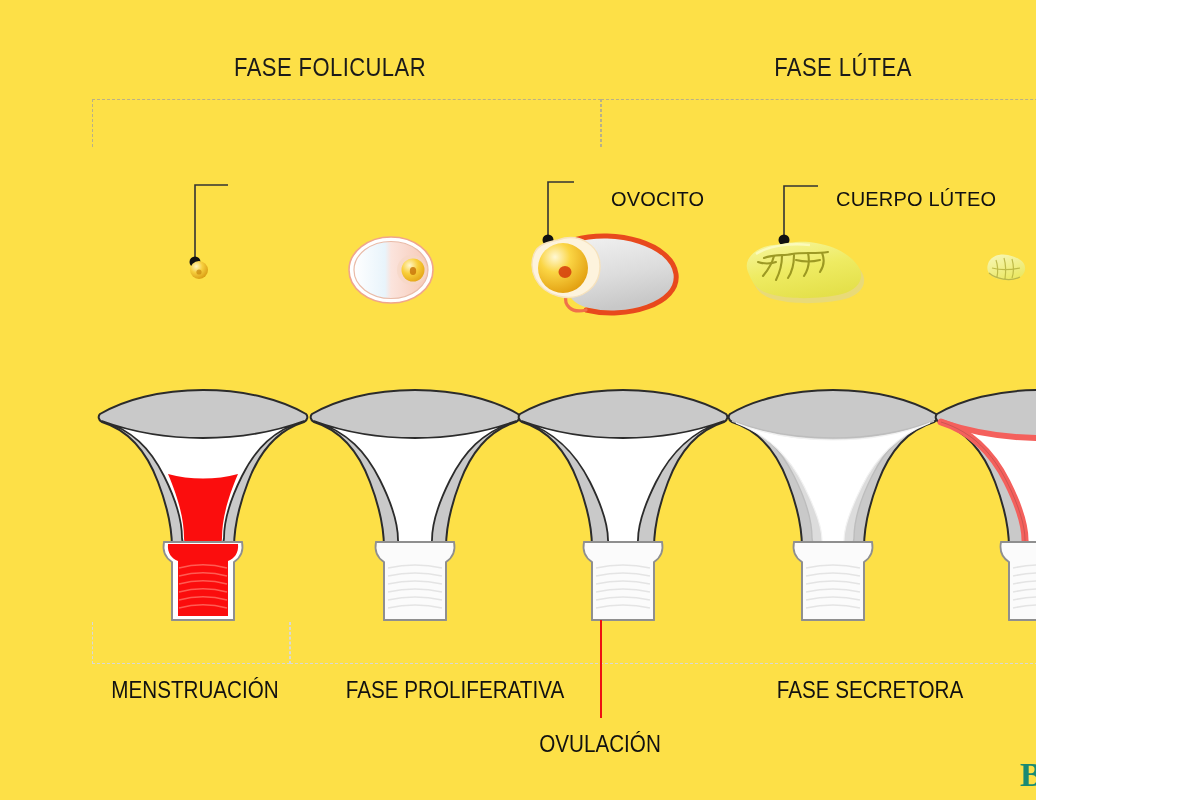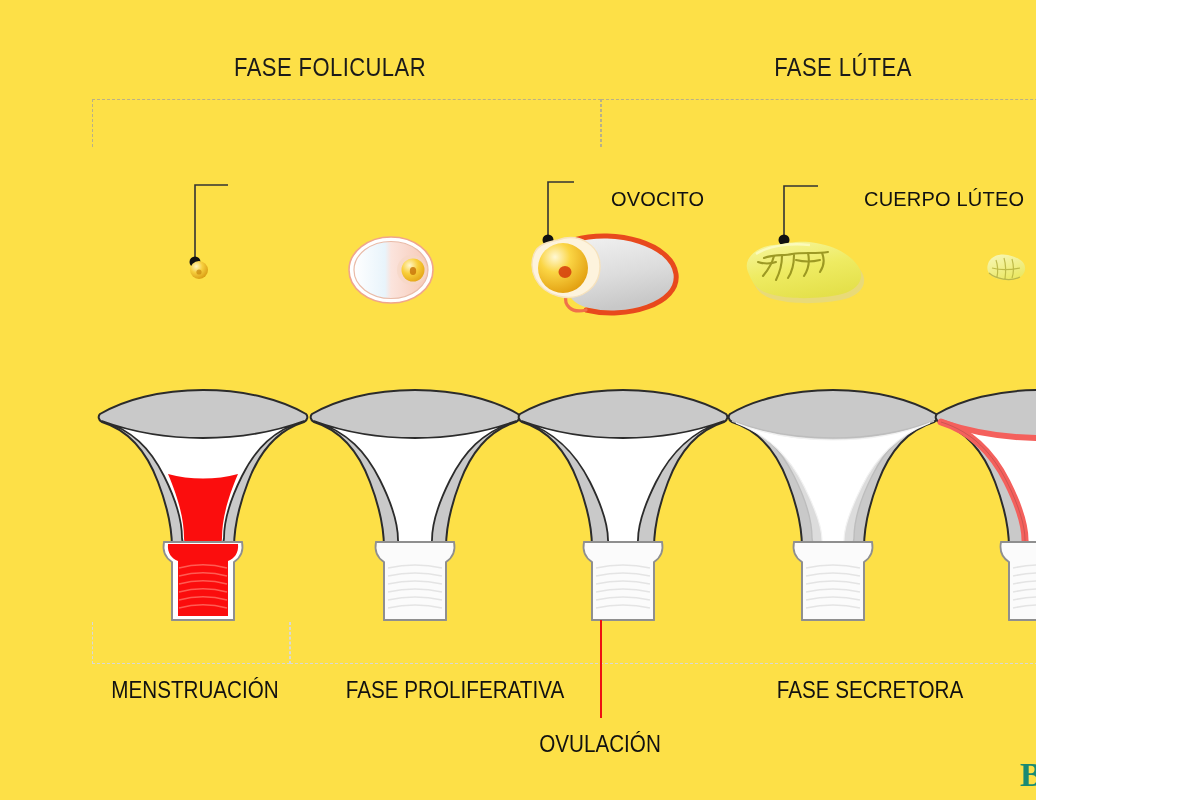--- a/index.html
+++ b/index.html
@@ -158,21 +158,21 @@
 
     <path d="M 50 18 C 72 10 92 24 92 44 C 92 66 72 80 50 74 C 28 68 20 48 26 32 C 30 22 40 20 50 18 Z" fill="#fdf3dd" stroke="#f6e2bd" stroke-width="1.4"></path>
     <circle cx="55" cy="46" r="25" fill="url(#oocyteG)"></circle>
     <ellipse cx="57" cy="50" rx="6.5" ry="6" fill="#d4390b" opacity="0.85"></ellipse>
   </svg>
 
   <svg class="abs" style="left:770px; top:180px;" width="60" height="85" viewBox="0 0 60 85">
     <path d="M 48 6 L 14 6 L 14 56" fill="none" stroke="#333333" stroke-width="1.6"></path>
     <circle cx="14" cy="60" r="5.5" fill="#111111"></circle>
   </svg>
-  <div class="abs callout-label" style="left:864px; top:186px;">
+  <div class="abs callout-label" style="left:836px; top:186px;">
     <div>CUERPO LÚTEO</div>
   </div>
 
   <svg class="abs" style="left:730px; top:232px;" width="145" height="75" viewBox="0 0 145 75">
     <defs>
       <linearGradient id="clG" x1="0.2" y1="0" x2="0.6" y2="1">
         <stop offset="0%" stop-color="#f6f59a"></stop>
         <stop offset="50%" stop-color="#eeeb62"></stop>
         <stop offset="100%" stop-color="#e4e04a"></stop>
       </linearGradient>

